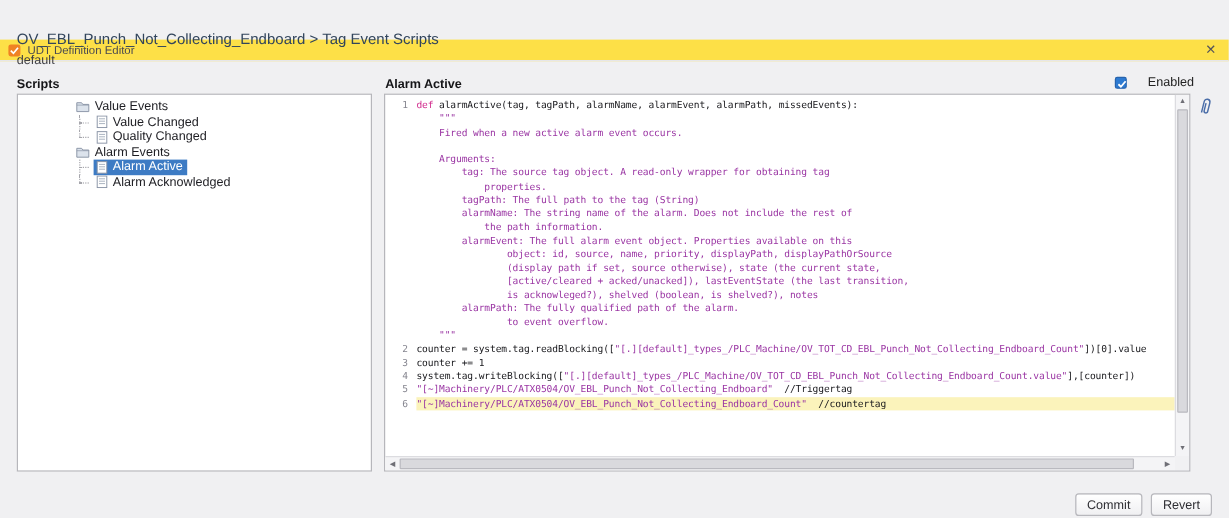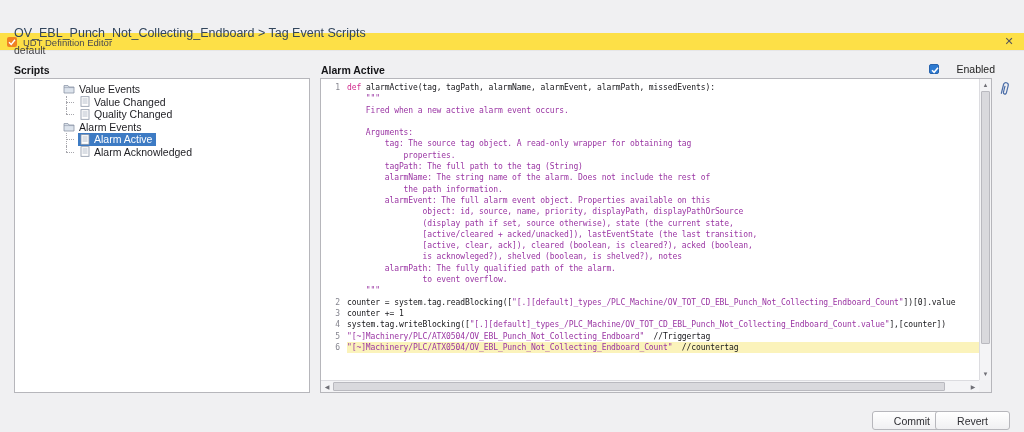--- a/index.html
+++ b/index.html
@@ -61,21 +61,21 @@
   .harrow { position:absolute; top:0; bottom:0; width:12px; text-align:center; color:#6f6f76; font-size:6px; line-height:12px; }
   .harrow.left { left:0; } .harrow.left::before { content:"◀"; }
   .harrow.right { right:0; } .harrow.right::before { content:"▶"; }
   .hthumb { position:absolute; top:1px; bottom:1px; left:12px; right:34px; background:#d9d9dd; border:1px solid #b9b9bf; border-radius:1px; }
   .corner { position:absolute; right:0; bottom:0; width:12px; height:12px; background:#f1f1f3; }
   .paperclip { position:absolute; left:999px; top:81px; transform:rotate(14deg); }
   .paperclip svg { display:block; }
   
   .btn { position:absolute; top:411px; height:19px; background:linear-gradient(#ffffff,#f0f0f2);
          border:1px solid #b7b7bc; border-radius:3px; font-family:"Liberation Sans",sans-serif;
-         font-size:10.5px; color:#2e2e33; padding:0 21px; line-height:16px; cursor:default; }
+         font-size:10.5px; color:#2e2e33; padding:0 9px; line-height:16px; cursor:default; }
   #commit-btn { right:72px; }
   #revert-btn { right:14px; }
 </style>
 </head>
 <body>
 
 <div class="titlebar">
   <div class="app-icon">
     <svg width="10" height="10" viewBox="0 0 10 10">
         <path d="M2 5.2 L4.2 7.4 L8 2.8" fill="none" stroke="#fff" stroke-width="1.4"></path>
@@ -239,24 +239,20 @@
         <span class="gutter"></span>
         <span class="code-text"><span class="tok-str">                object: id, source, name, priority, displayPath, displayPathOrSource</span></span>
       </div>
       <div class="code-row">
         <span class="gutter"></span>
         <span class="code-text"><span class="tok-str">                (display path if set, source otherwise), state (the current state,</span></span>
       </div>
       <div class="code-row">
         <span class="gutter"></span>
         <span class="code-text"><span class="tok-str">                [active/cleared + acked/unacked]), lastEventState (the last transition,</span></span>
-      </div>
-      <div class="code-row">
-        <span class="gutter"></span>
-        <span class="code-text"><span class="tok-str">                [active, clear, ack]), cleared (boolean, is cleared?), acked (boolean,</span></span>
       </div>
       <div class="code-row">
         <span class="gutter"></span>
         <span class="code-text"><span class="tok-str">                is acknowleged?), shelved (boolean, is shelved?), notes</span></span>
       </div>
       <div class="code-row">
         <span class="gutter"></span>
         <span class="code-text"><span class="tok-str">        alarmPath: The fully qualified path of the alarm.</span></span>
       </div>
       <div class="code-row">

